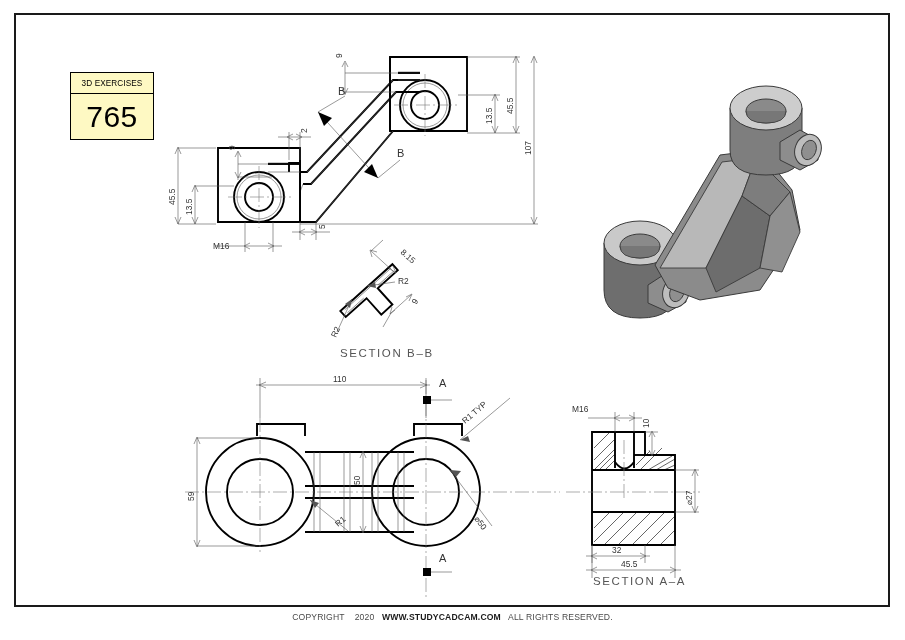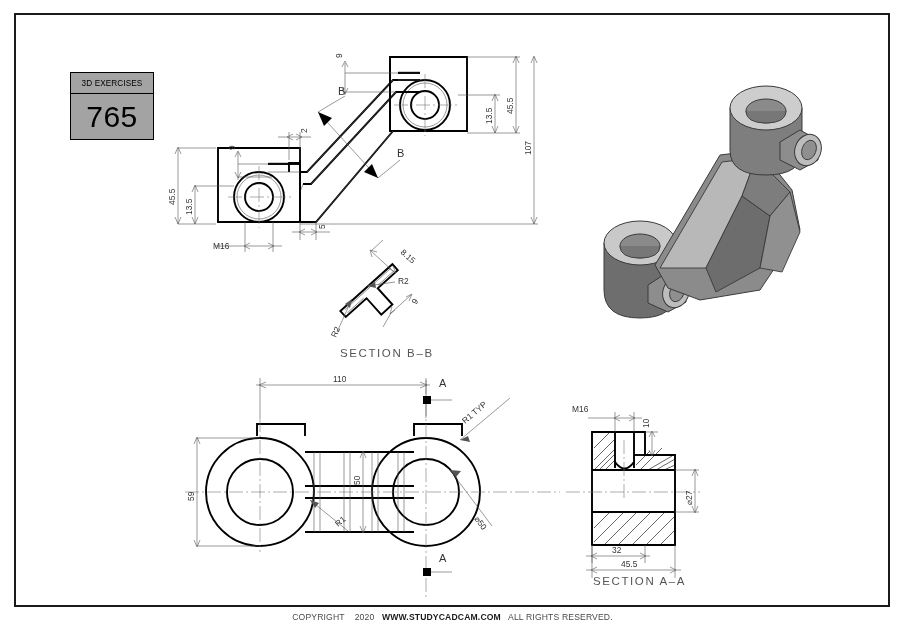--- a/index.html
+++ b/index.html
@@ -2,21 +2,21 @@
 <html><head>
 <meta charset="utf-8">
 <style>
   html,body{margin:0;padding:0;background:#ffffff;}
   body{width:905px;height:640px;position:relative;overflow:hidden;
        font-family:"Liberation Sans",sans-serif;color:#000;}
   #sheet{position:absolute;left:0;top:0;width:905px;height:640px;}
   .frame{position:absolute;left:14px;top:13px;width:876px;height:594px;
          border:2.5px solid #1a1a1a;background:#fff;box-sizing:border-box;}
   .titleblock{position:absolute;left:70px;top:72px;width:84px;height:68px;
-              border:1.6px solid #000;box-sizing:border-box;background:#a3a3a3;}
+              border:1.6px solid #000;box-sizing:border-box;background:#fef9c3;}
   .tb-top{height:21px;border-bottom:1.6px solid #000;display:flex;
           align-items:center;justify-content:center;box-sizing:border-box;}
   .tb-top span{font-size:8.2px;letter-spacing:.1px;white-space:nowrap;}
   .tb-num{height:46px;display:flex;align-items:center;justify-content:center;}
   .tb-num span{font-size:30px;font-weight:normal;letter-spacing:.5px;line-height:1;}
   .footer{position:absolute;left:0;top:612px;width:905px;text-align:center;
           font-size:8.6px;color:#4a4a4a;letter-spacing:.15px;}
   .footer b{color:#1a1a1a;font-weight:bold;}
   svg{position:absolute;left:0;top:0;}
   .thick{stroke:#000;stroke-width:1.9;fill:none;}

